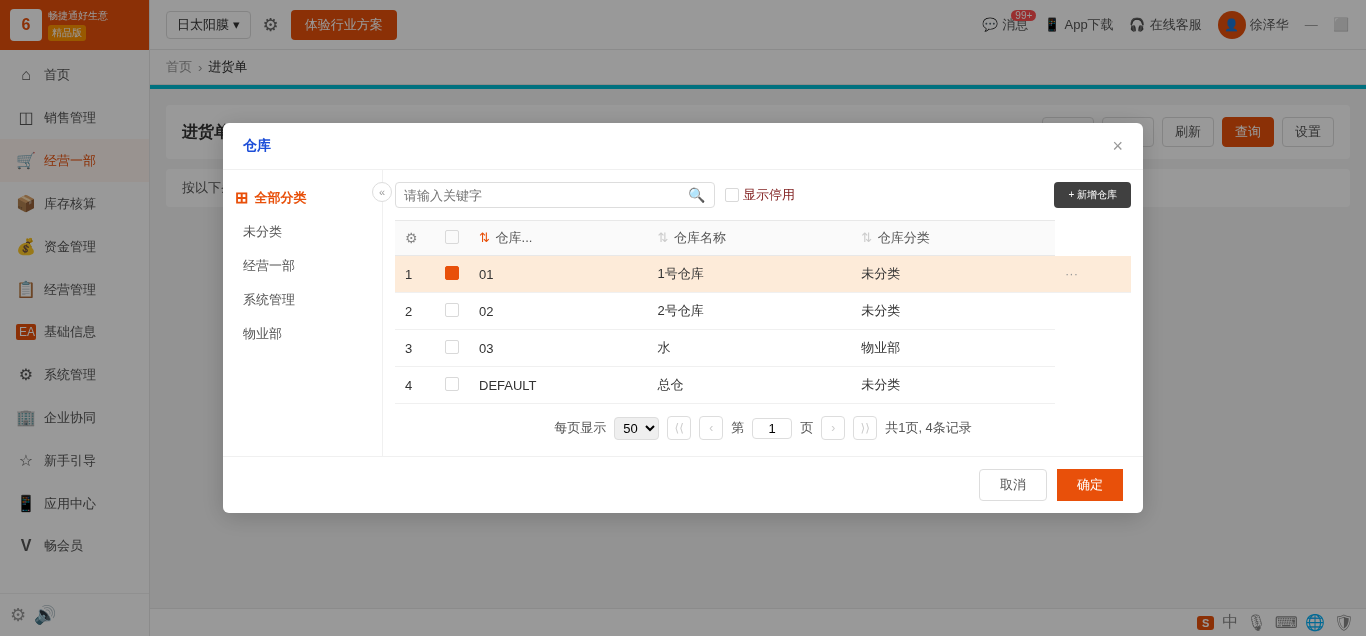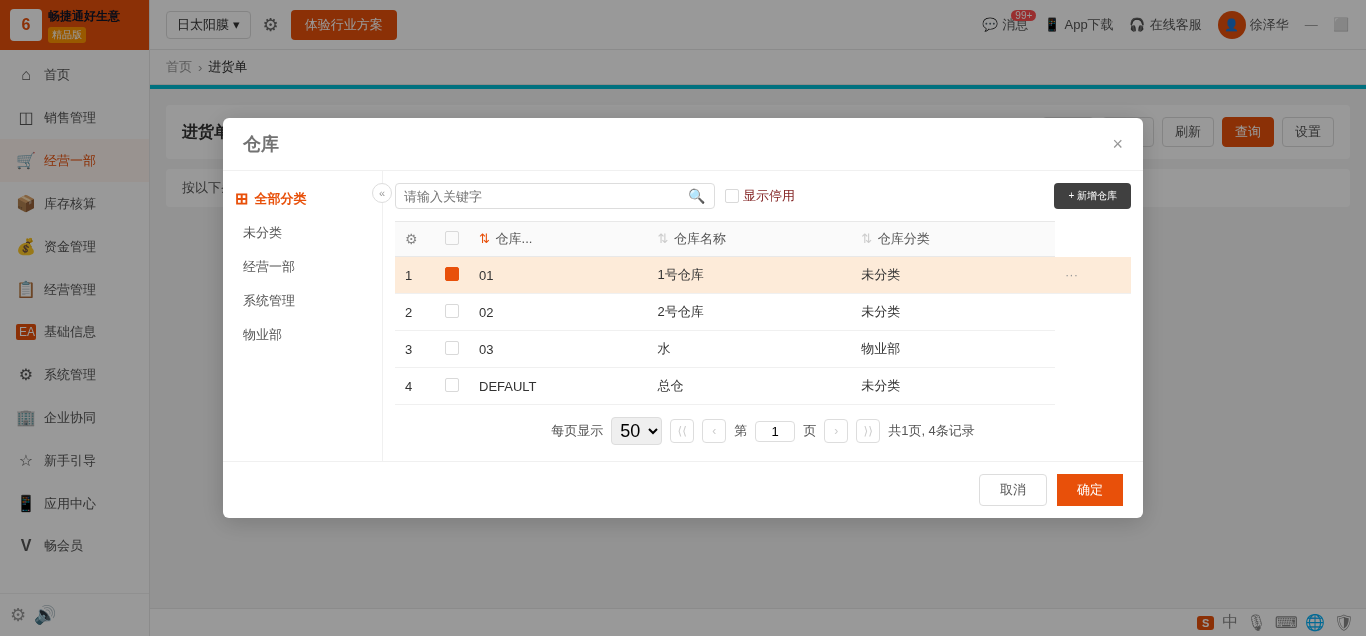--- a/index.html
+++ b/index.html
@@ -166,21 +166,21 @@
       flex-direction: column;
       box-shadow: 0 4px 24px rgba(0,0,0,0.18);
     }
     .modal-header {
       display: flex;
       align-items: center;
       justify-content: space-between;
       padding: 14px 20px;
       border-bottom: 1px solid #f0f0f0;
     }
-    .modal-title { font-size: 18px; font-weight: bold; color: #737373; }
+    .modal-title { font-size: 14px; font-weight: bold; color: #1d4ed8; }
     .modal-close { font-size: 18px; cursor: pointer; color: #999; background: none; border: none; line-height: 1; }
     .modal-body { display: flex; flex: 1; overflow: hidden; }
 
     
     .cat-sidebar {
       width: 160px;
       border-right: 1px solid #f0f0f0;
       padding: 10px 0;
       flex-shrink: 0;
       position: relative;
@@ -298,21 +298,21 @@
       gap: 8px;
       padding: 12px 0 4px;
       font-size: 13px;
       color: #555;
       margin-top: auto;
     }
     .page-size-select {
       border: 1px solid #ddd;
       border-radius: 4px;
       padding: 2px 4px;
-      font-size: 18px;
+      font-size: 13px;
     }
     .page-btn {
       width: 24px;
       height: 24px;
       border: 1px solid #ddd;
       border-radius: 4px;
       display: flex;
       align-items: center;
       justify-content: center;
       cursor: pointer;
@@ -378,21 +378,21 @@
       width: 100%;
     }
   </style>
 </head>
 <body>
 
 <div class="sidebar">
   <div class="sidebar-logo">
     <div class="logo-icon">6</div>
     <div>
-      <div style="color:#0f172a;font-size:12px;font-weight:bold;">畅捷通好生意</div>
+      <div style="color:#ffffff;font-size:10px;">畅捷通好生意</div>
       <span class="logo-badge">精品版</span>
     </div>
   </div>
   <div class="sidebar-nav">
     <div class="nav-item">
       <span class="nav-icon">⌂</span>
       <span>首页</span>
     </div>
     <div class="nav-item">
       <span class="nav-icon">◫</span>

